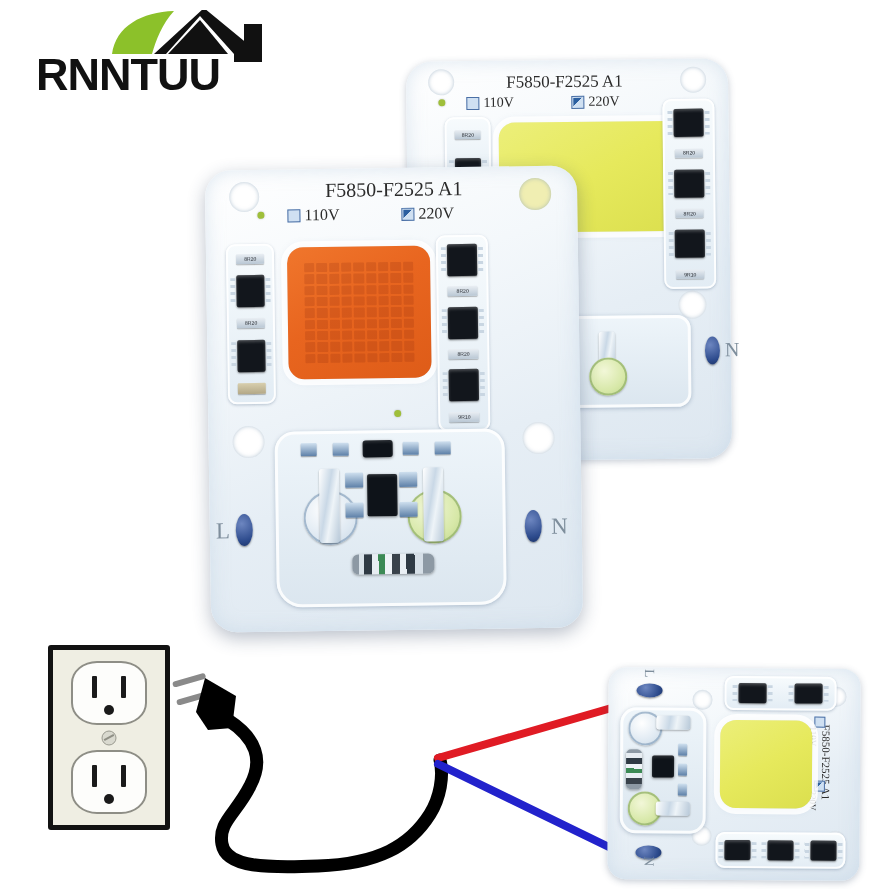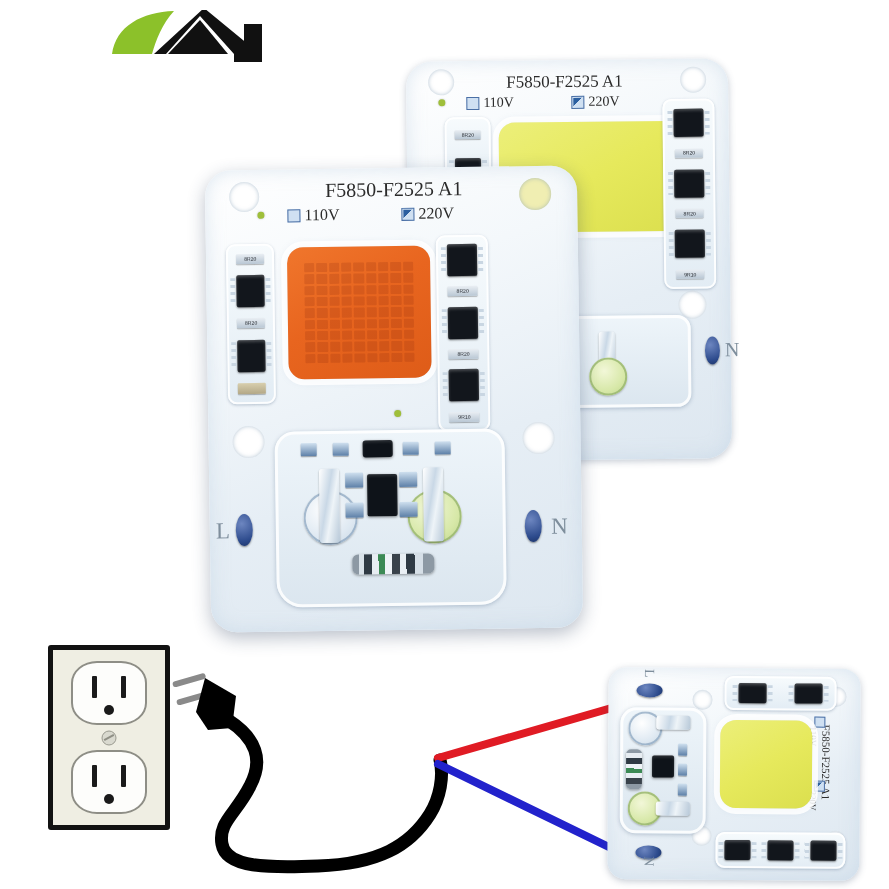--- a/index.html
+++ b/index.html
@@ -202,20 +202,21 @@
 
 <div class="stage">
 
   <div class="logo">
     <svg class="logo-mark" viewBox="0 0 160 52">
       <path d="M4 44 C8 16 34 2 66 1 C54 14 48 30 44 44 Z" fill="#8cc12a"></path>
       <path d="M58 44 L92 6 L126 44 L126 52 L152 52 L152 44 L96 -2 L46 44 Z" fill="#111111"></path>
       <path d="M60 44 L92 10 L120 44 Z" fill="#111111"></path>
       <rect x="136" y="14" width="18" height="38" fill="#111111"></rect>
     </svg>
+    <div class="logo-text">RNNTUU</div>
   </div>
 
   <div class="board board-back">
     <div class="silk-title" style="left:100px;top:12px;font-size:17px;">F5850-F2525  A1</div>
     <div class="silk-row" style="left:32px;top:38px;">
       <div class="v-dot"></div>
     </div>
     <div class="silk-row" style="left:60px;top:34px;">
       <div class="v-box"></div>
       <div class="v-label" style="font-size:14px;">110V</div>

